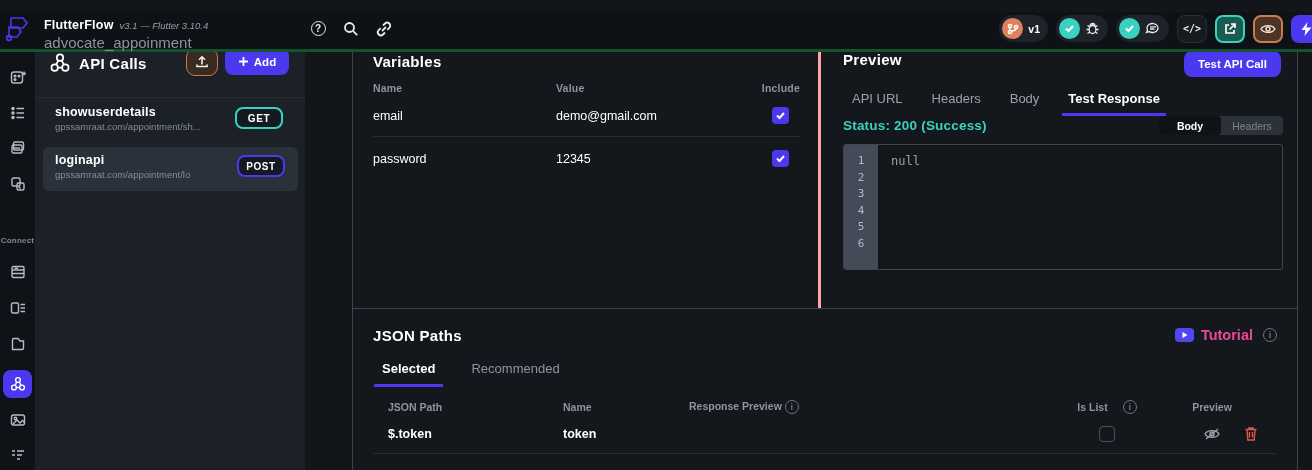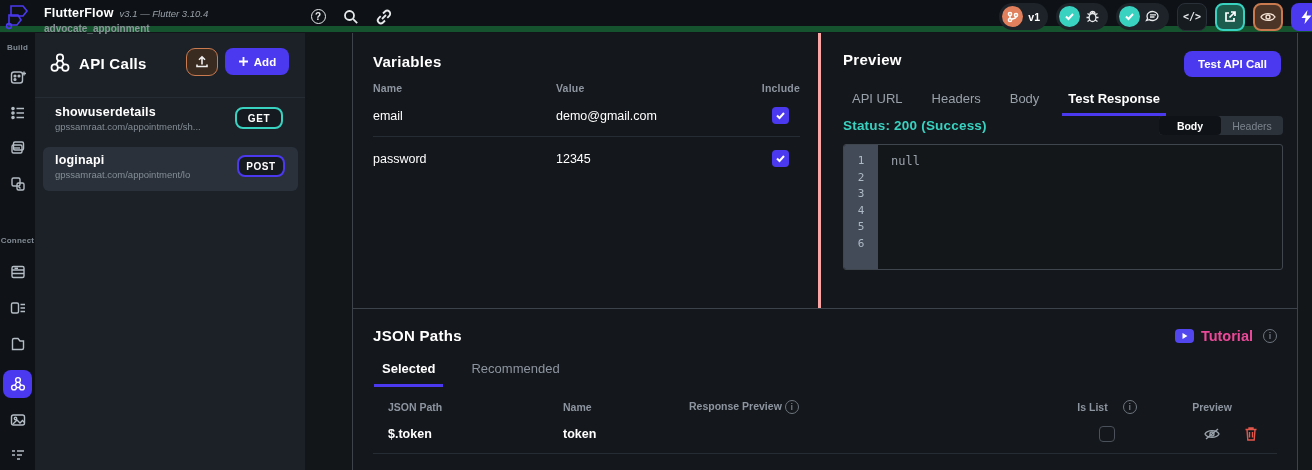--- a/index.html
+++ b/index.html
@@ -1,26 +1,26 @@
 <!DOCTYPE html>
 <html><head>
 <meta charset="utf-8">
 <style>
   *{box-sizing:border-box;margin:0;padding:0}
   html,body{width:1312px;height:470px;overflow:hidden}
   body{background:#121519;font-family:"Liberation Sans",sans-serif;color:#fff}
   .screen{position:relative;width:1312px;height:470px}
 
   
-  .topbar{position:absolute;left:0;top:0;width:1312px;height:32px;background:#0e1216;border-bottom:6px solid #14532d;z-index:6}
+  .topbar{position:absolute;left:0;top:12px;width:1312px;height:40px;background:#0e1216;border-bottom:3px solid #14532d;z-index:6}
   .logo{position:absolute;left:3px;top:2px}
   .tb-text{position:absolute;left:44px;top:3px;line-height:1.1}
   .tb-app{font-size:12.5px;font-weight:bold;letter-spacing:.2px}
   .tb-ver{font-size:9.5px;color:#98a0a8;font-style:italic;margin-left:6px}
-  .tb-proj{font-size:10px;font-weight:bold;color:#8d949b;margin-top:2px}
+  .tb-proj{font-size:15px;font-weight:normal;color:#8d949b;margin-top:2px}
   .tb-icons{position:absolute;left:308px;top:0;height:33px;display:flex;align-items:center;gap:13px}
   .tb-ic{width:20px;height:20px;display:flex;align-items:center;justify-content:center;color:#e8eaec;cursor:pointer}
   .help-circle{width:15px;height:15px;border:1.5px solid #e8eaec;border-radius:50%;font-size:10px;font-weight:bold;display:flex;align-items:center;justify-content:center}
   .tb-right{position:absolute;right:0;top:0;height:33px;display:flex;align-items:center;gap:8px;padding-right:0}
   .pill{height:27px;background:#1d2329;border-radius:14px;display:flex;align-items:center;gap:5px;padding:0 8px 0 3px}
   .circ{width:21px;height:21px;border-radius:50%;display:flex;align-items:center;justify-content:center;flex:0 0 auto}
   .circ.orange{background:#e1805c}
   .circ.teal{background:#39d2c0}
   .pill-label{font-size:10.5px;font-weight:bold;color:#fff}
   .pill-ic{color:#e8eaec;display:flex;align-items:center}
@@ -78,21 +78,21 @@
   .status{font-size:13.5px;font-weight:bold;color:#39d2c0;letter-spacing:.2px}
   .toggle{width:124px;height:19px;background:#2c323a;border-radius:4px;display:flex;overflow:hidden}
   .seg{flex:1;display:flex;align-items:center;justify-content:center;font-size:10.5px;color:#7b838c;cursor:pointer}
   .seg.active{background:#0f1318;color:#fff;font-weight:bold;border-radius:4px}
   .editor{margin-top:9px;height:126px;border:1px solid #40464e;border-radius:3px;display:flex;background:#14171a;overflow:hidden}
   .gutter{width:34px;background:#434b59;color:#aeb9c6;font-family:"DejaVu Sans Mono",monospace;font-size:11px;line-height:16.5px;padding-top:8px;text-align:center}
   .code{flex:1;font-family:"DejaVu Sans Mono",monospace;font-size:12px;color:#9ba3ac;padding:9px 0 0 13px}
 
   .hdiv{height:1px;background:#3d434b}
   .jp{padding:18px 20px 0 20px}
-  .jp-head{display:flex;align-items:flex-end;justify-content:space-between}
+  .jp-head{display:flex;align-items:flex-start;justify-content:space-between}
   .jp-right{display:flex;align-items:center;gap:10px}
   .tutorial{display:flex;align-items:center;gap:7px;cursor:pointer}
   .tutorial-label{font-size:14.5px;font-weight:bold;color:#ec4899}
   .info-ic{width:14px;height:14px;border:1.2px solid #6e767f;border-radius:50%;color:#6e767f;font-size:9px;display:inline-flex;align-items:center;justify-content:center;font-weight:bold}
   .jp-tabs{display:flex;gap:28px;margin-top:17px;margin-left:9px}
   .jtab{font-size:13px;color:#8d95a0;padding-bottom:8px;cursor:pointer}
   .jtab.active{color:#fff;font-weight:bold;border-bottom:3px solid #4b39ef;padding-left:8px;padding-right:8px;margin-left:-8px}
   .jgrid{display:grid;grid-template-columns:190px 126px 345px 146px 64px 1fr;align-items:center}
   .jheadrow{margin-top:13px;font-size:10.5px;font-weight:bold;color:#8d95a0}
   .jheadrow>div:first-child{padding-left:15px}

